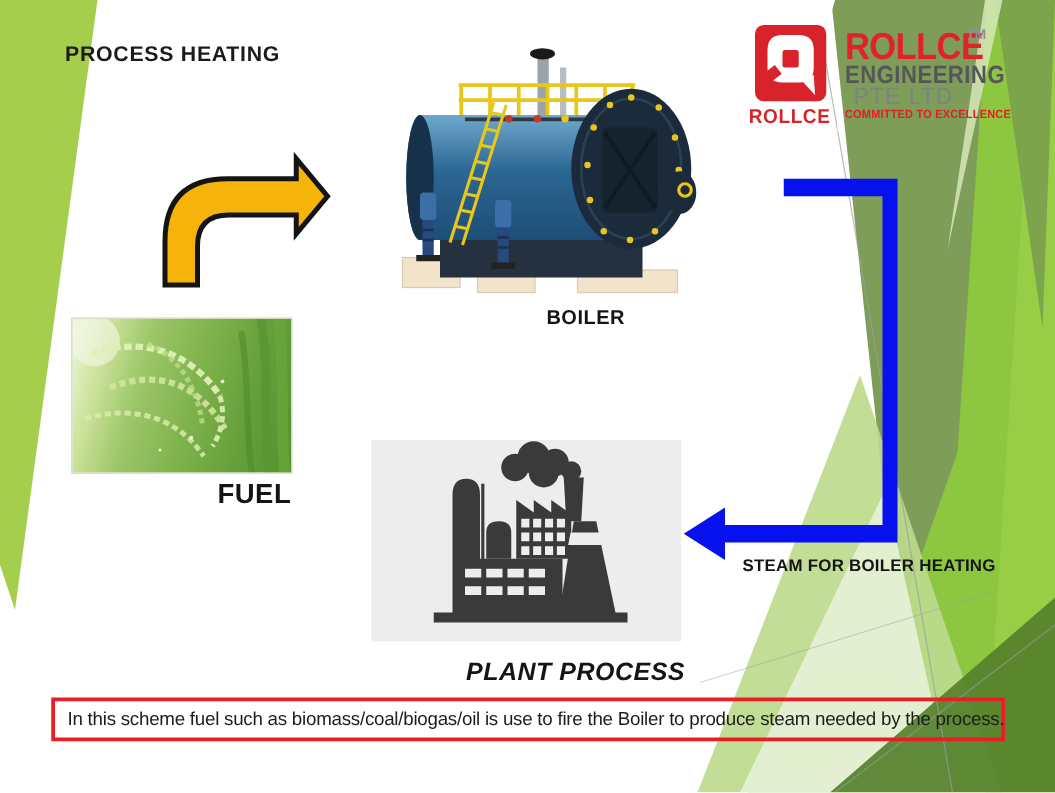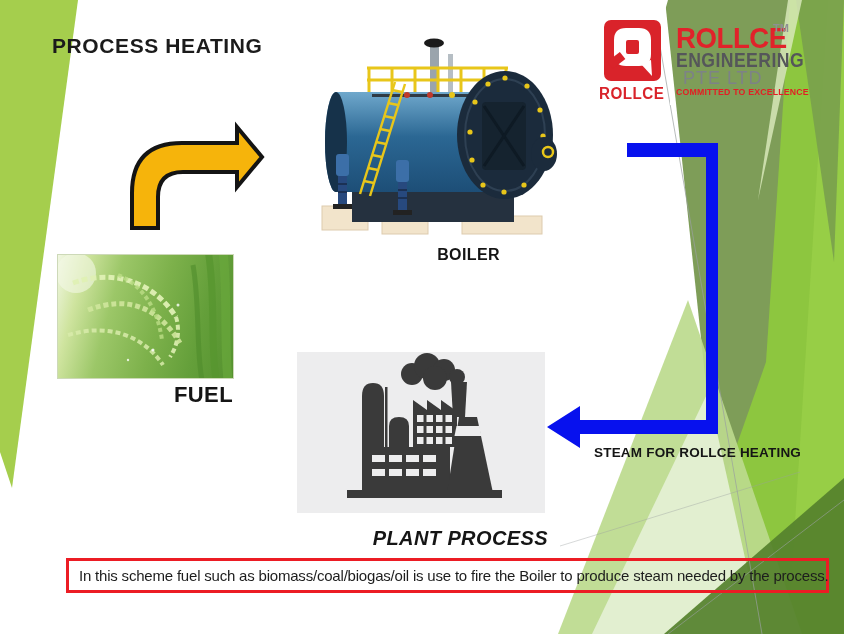--- a/index.html
+++ b/index.html
@@ -3,38 +3,38 @@
 <meta charset="utf-8">
 <style>
   html,body{margin:0;padding:0;background:#fff;}
   .slide{
     position:relative;width:844px;height:634px;background:#fff;overflow:hidden;
     font-family:"Liberation Sans","DejaVu Sans",sans-serif;
   }
   .abs{position:absolute;}
   svg{display:block;}
   .page-title{
-    left:52px;top:34px;font-size:21px;font-weight:700;letter-spacing:.6px;color:#1b1b1b;
+    left:52px;top:34px;font-size:17px;font-weight:700;letter-spacing:.6px;color:#1b1b1b;
   }
   .label{
     font-weight:700;color:#151515;text-align:right;letter-spacing:.4px;
   }
   .boiler-label{left:330px;top:246px;width:170px;font-size:16px;}
   .fuel-label{left:58px;top:382px;width:175px;font-size:22px;}
   .plant-label{left:300px;top:527px;width:248px;font-size:20px;font-style:italic;}
   .steam-label{left:594px;top:445px;width:210px;font-size:13.5px;text-align:left;letter-spacing:.2px;}
   .fuel-img{
     left:58px;top:255px;width:175px;height:123px;overflow:hidden;
     background:linear-gradient(105deg,#f1f7e3 0%,#cfe49f 14%,#9cc768 32%,#7db14b 56%,#649f3a 78%,#55922f 100%);
     outline:1px solid #cdd9b8;
   }
   .plant-img{left:297px;top:352px;width:248px;height:161px;background:#ededee;}
   .caption-box{
     left:41px;top:558px;width:757px;height:29px;border:3px solid #ec1c24;background:transparent;
-    display:flex;align-items:center;z-index:6;margin-left:25px;
+    display:flex;align-items:center;z-index:6;
   }
   .caption-text{
     padding-left:10px;font-size:15px;color:#1d1d1d;letter-spacing:-0.2px;white-space:nowrap;
   }
   
   .logo-badge{left:604px;top:20px;width:57px;height:61px;background:#d9232a;border-radius:7px;z-index:8;}
   .logo-badge-text{left:599px;top:85px;width:68px;text-align:center;font-size:16px;font-weight:800;
     color:#d9232a;letter-spacing:.5px;transform:scaleX(.95);transform-origin:left;z-index:8;}
   .logo-divider{left:670px;top:84px;width:2px;height:21px;background:#fff;z-index:8;}
   .brand-name{left:676px;top:21px;font-size:30px;font-weight:800;color:#e1222a;letter-spacing:-.5px;
@@ -181,21 +181,21 @@
       <circle cx="95" cy="95" r="1.5" fill="#fff" opacity=".85"></circle>
       <circle cx="70" cy="105" r="1.2" fill="#fff" opacity=".8"></circle>
       <circle cx="120" cy="50" r="1.5" fill="#fff" opacity=".8"></circle>
     </svg>
   </div>
   <div class="abs label fuel-label">FUEL</div>
 
   <svg class="abs z3" style="left:540px;top:135px" width="185" height="320" viewBox="0 0 185 320">
     <path d="M87,8 L178,8 L178,299 L40,299 L40,313 L7,292 L40,271 L40,285 L166,285 L166,22 L87,22 Z" fill="#0711ee"></path>
   </svg>
-  <div class="abs label steam-label z4">STEAM FOR ROLLCE HEATING</div>
+  <div class="abs label steam-label z4">STEAM FOR BOILER HEATING</div>
 
   <div class="abs plant-img z2">
     <svg width="248" height="161" viewBox="0 0 248 161">
       <g fill="#3a3a3a">
         <circle cx="115" cy="22" r="11"></circle>
           <circle cx="130" cy="14" r="13"></circle>
           <circle cx="147" cy="18" r="11"></circle>
         <circle cx="160" cy="25" r="8"></circle>
           <circle cx="138" cy="26" r="12"></circle>
           <circle cx="161" cy="34" r="4"></circle>

